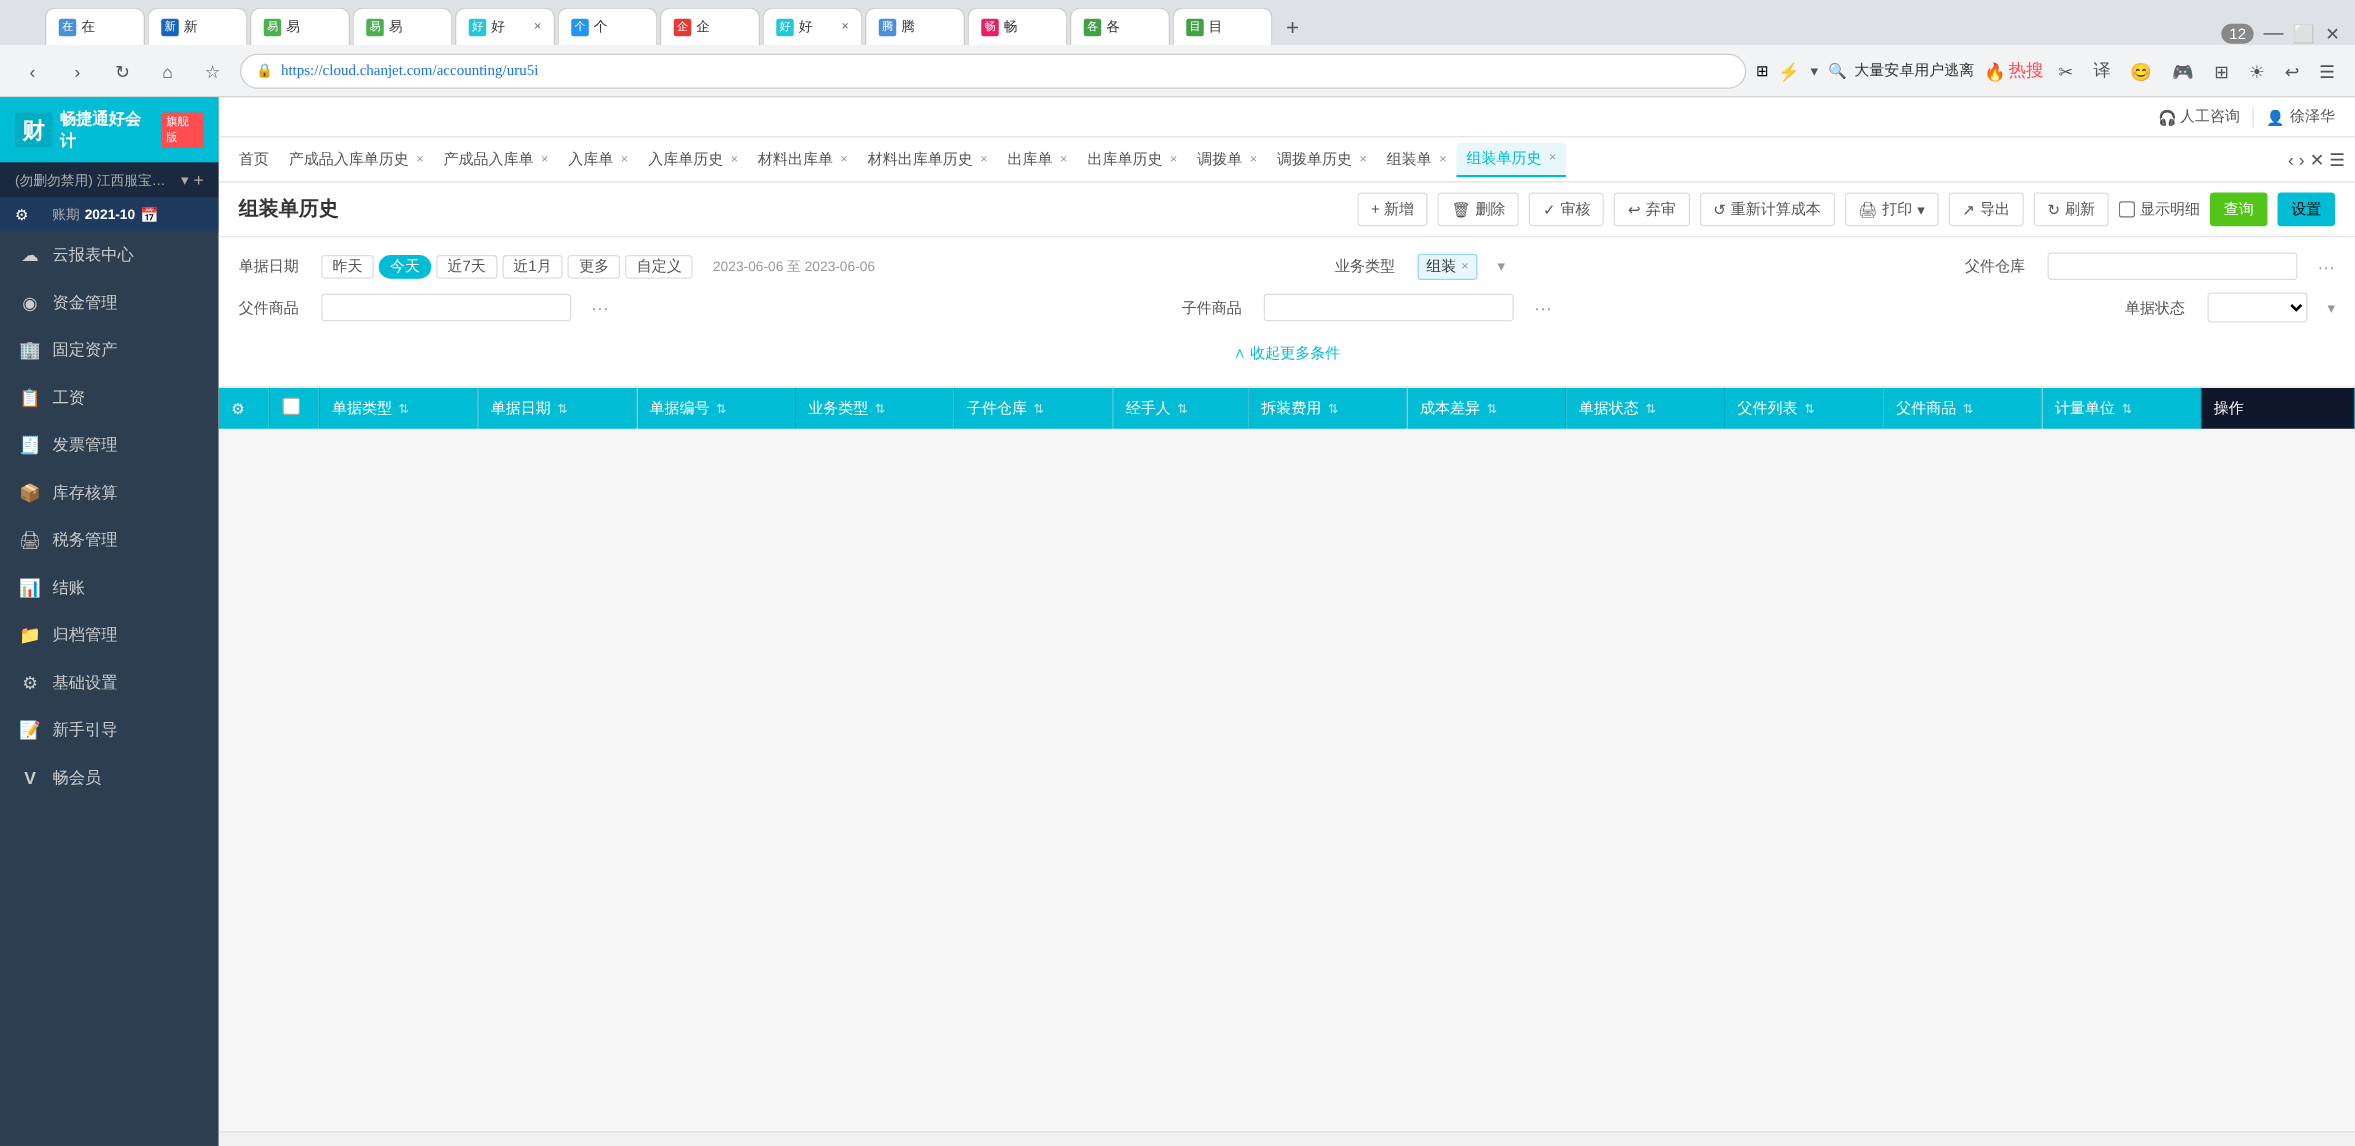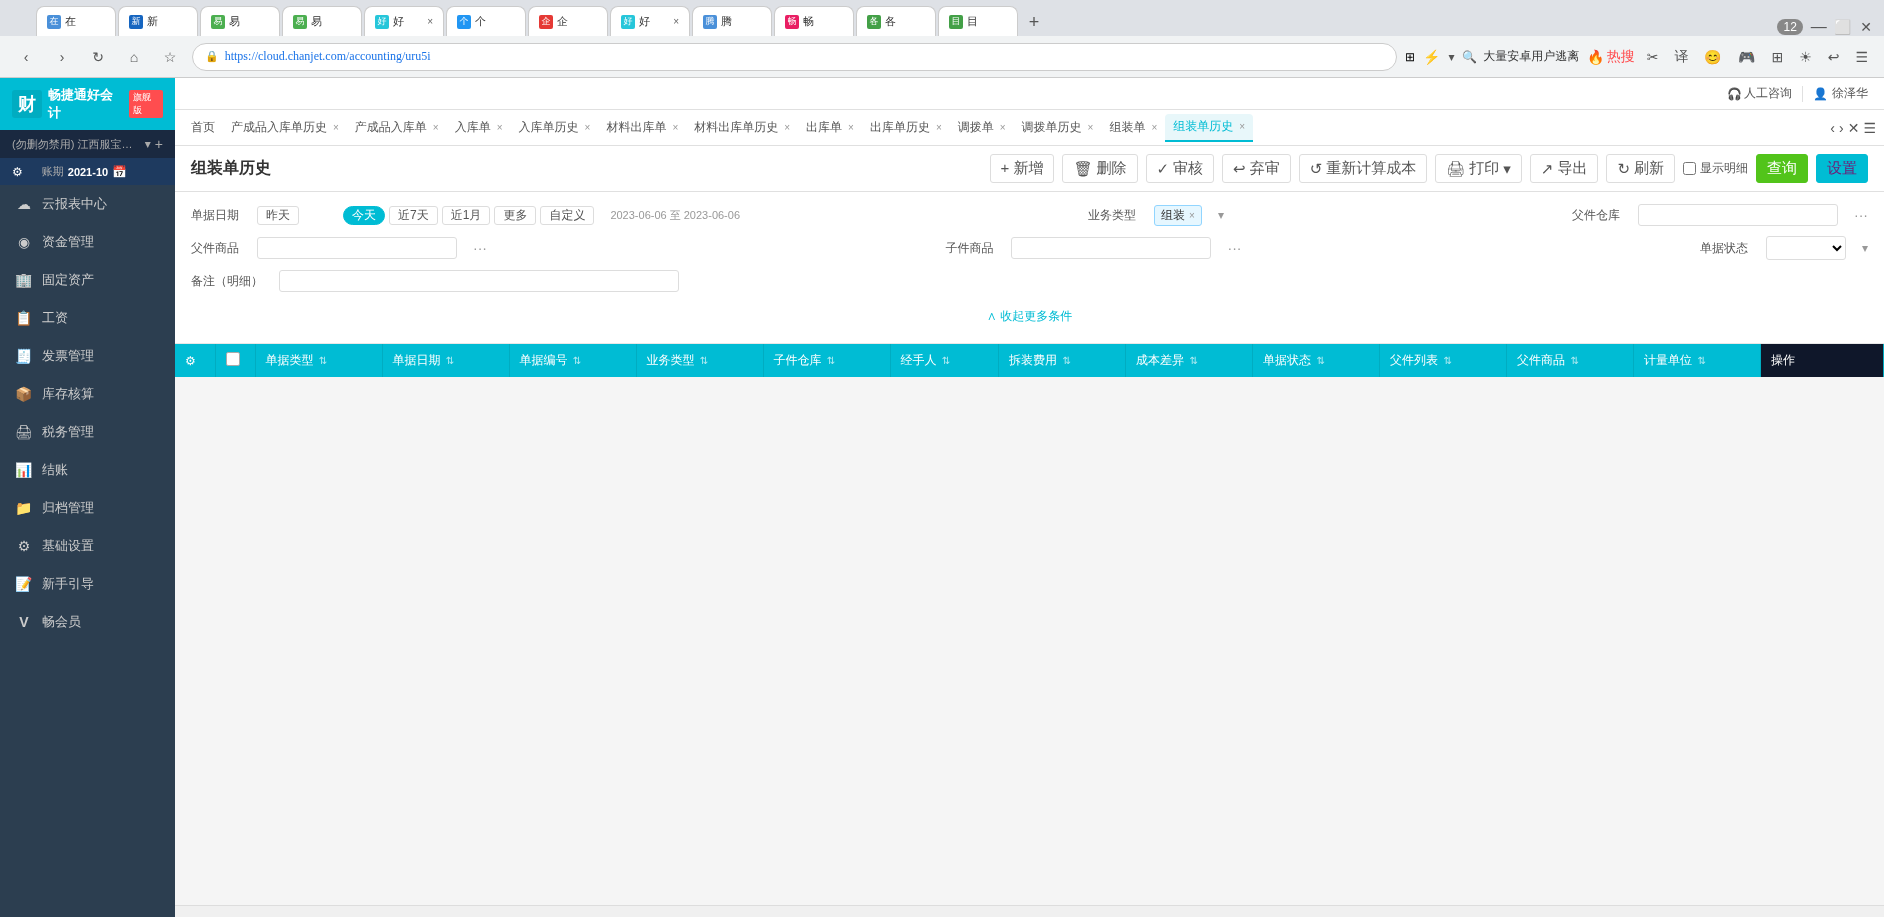--- a/index.html
+++ b/index.html
@@ -47,31 +47,31 @@
     .nav-tabs { background: #fff; border-bottom: 1px solid #e0e0e0; display: flex; align-items: center; padding: 0 8px; height: 36px; overflow: hidden; position: relative; }
     .nav-tab { display: flex; align-items: center; padding: 0 8px; height: 28px; font-size: 12px; color: #555; white-space: nowrap; cursor: pointer; border-radius: 4px 4px 0 0; gap: 4px; }
     .nav-tab.active { background: #e8f7fa; color: #00bcd4; border-bottom: 2px solid #00bcd4; }
     .nav-tab-close { font-size: 10px; color: #999; cursor: pointer; margin-left: 2px; }
     .nav-tabs-right { margin-left: auto; display: flex; align-items: center; gap: 4px; font-size: 16px; color: #555; cursor: pointer; }
 
     
     .page-header { background: #fff; padding: 8px 16px; display: flex; align-items: center; justify-content: space-between; border-bottom: 1px solid #e0e0e0; }
     .page-title { font-size: 16px; font-weight: bold; color: #333; }
     .page-actions { display: flex; align-items: center; gap: 8px; }
-    .action-btn { display: flex; align-items: center; gap: 4px; padding: 4px 10px; border: 1px solid #ddd; border-radius: 3px; font-size: 15px; color: #555; cursor: pointer; background: #fff; white-space: nowrap; }
+    .action-btn { display: flex; align-items: center; gap: 4px; padding: 4px 10px; border: 1px solid #ddd; border-radius: 3px; font-size: 12px; color: #555; cursor: pointer; background: #fff; white-space: nowrap; }
     .action-btn-primary { background: #52c41a; color: #fff; border-color: #52c41a; }
-    .action-btn-setting { background: #00bcd4; color: #701a75; border-color: #00bcd4; }
+    .action-btn-setting { background: #00bcd4; color: #000000; border-color: #00bcd4; }
 
     
     .filter-area { background: #fff; padding: 12px 16px; border-bottom: 1px solid #e8e8e8; }
     .filter-row { display: flex; align-items: center; gap: 16px; margin-bottom: 10px; }
     .filter-label { color: #555; font-size: 12px; white-space: nowrap; min-width: 50px; }
     .date-btns { display: flex; align-items: center; gap: 4px; }
     .date-btn { padding: 0 8px; border: 1px solid #ddd; border-radius: 3px; font-size: 12px; color: #555; cursor: pointer; background: #fff; }
-    .date-btn.active { background: #00bcd4; color: #fff; border-color: #00bcd4; border-radius: 10px; margin-left: 40px; }
+    .date-btn.active { background: #00bcd4; color: #fff; border-color: #00bcd4; border-radius: 10px; }
     .date-range { font-size: 11px; color: #999; }
     .filter-tag { display: flex; align-items: center; background: #e6f7ff; border: 1px solid #91d5ff; border-radius: 3px; padding: 1px 6px; font-size: 12px; color: #333; gap: 4px; }
     .filter-tag-close { color: #999; cursor: pointer; font-size: 10px; }
     .filter-input { border: 1px solid #ddd; border-radius: 3px; padding: 3px 8px; font-size: 12px; width: 200px; }
     .filter-dropdown { border: 1px solid #ddd; border-radius: 3px; padding: 3px 8px; font-size: 12px; width: 80px; background: #fff; }
     .filter-dots { color: #999; font-size: 14px; cursor: pointer; }
     .collapse-bar { text-align: center; padding: 6px; color: #00bcd4; font-size: 12px; cursor: pointer; }
 
     
     .table-container { flex: 1; overflow: auto; }
@@ -417,24 +417,20 @@
 
         <span style="flex:1;"></span>
 
         <span class="filter-label">单据状态</span>
         <select class="filter-dropdown">
           <option></option>
         </select>
         <span style="color:#999;font-size:12px;">▾</span>
       </div>
 
-      <div class="filter-row">
-        <span class="filter-label">备注（明细）</span>
-        <input class="filter-input" style="width: 400px;">
-      </div>
 
       <div class="collapse-bar">
         <span>∧</span>
         <span>收起更多条件</span>
       </div>
     </div>
 
     <div class="table-container">
       <table class="data-table">
         <thead>

